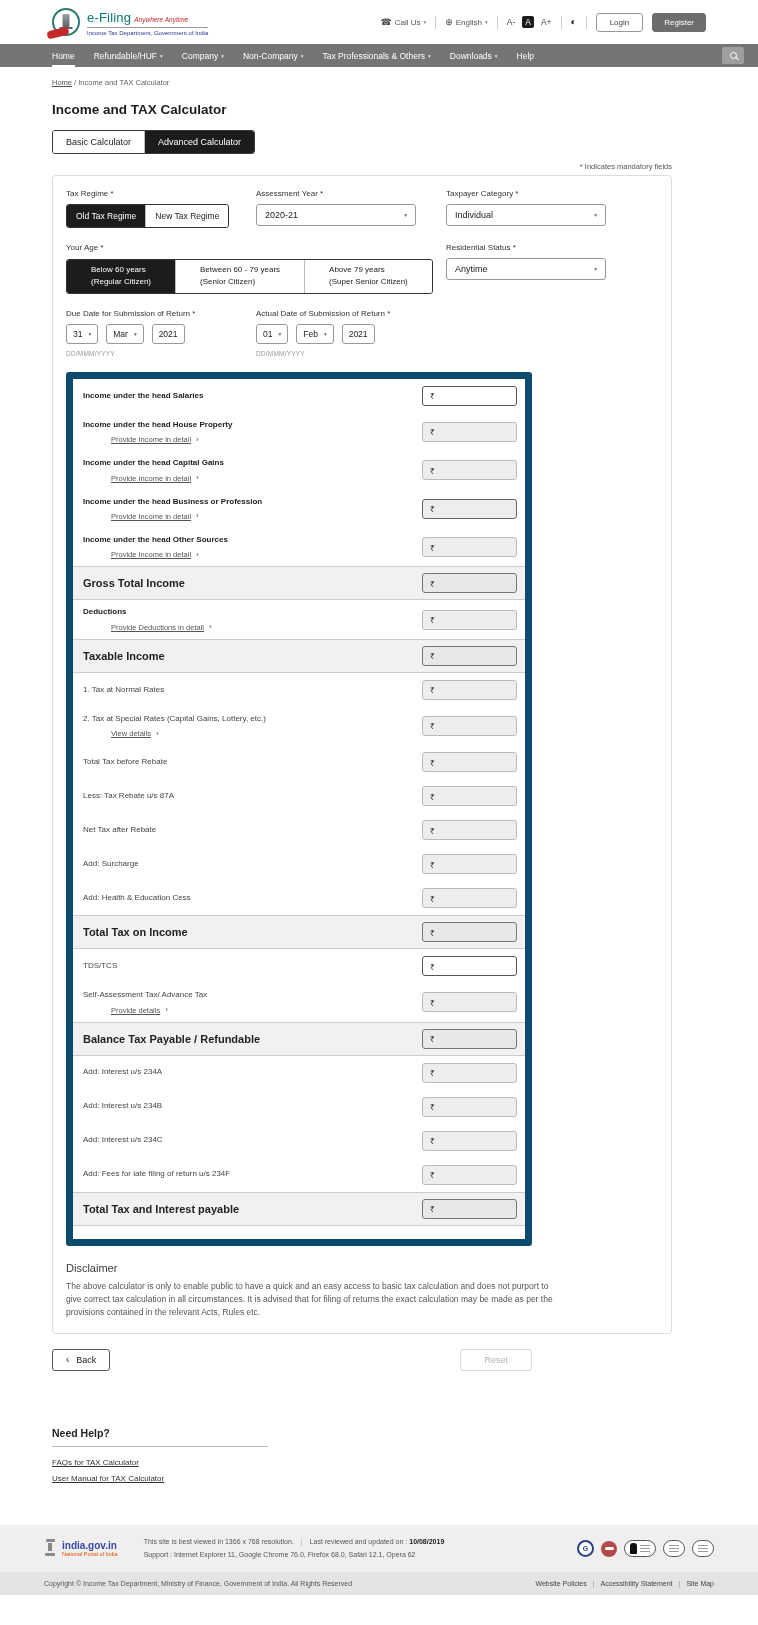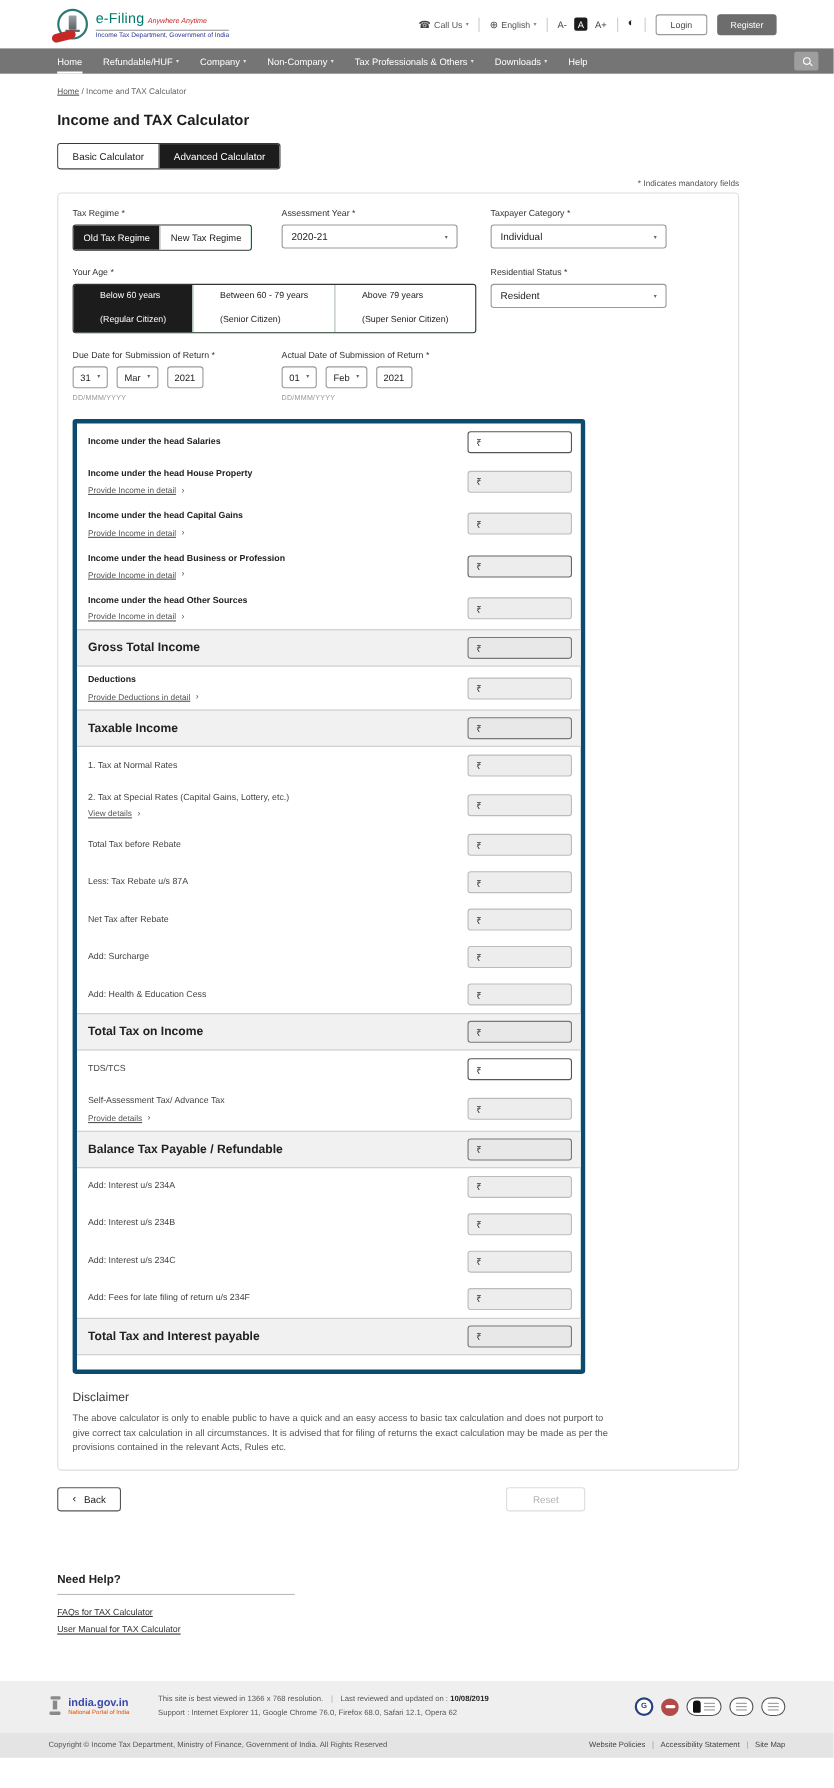--- a/index.html
+++ b/index.html
@@ -58,35 +58,35 @@
   .form-row { display: flex; margin-bottom: 15px; }
   .fcol-1 { width: 190px; flex: none; }
   .fcol-2 { width: 190px; flex: none; }
   .fcol-3 { width: 162px; flex: none; }
   .fcol-wide { width: 380px; flex: none; }
   .f-label { font-size: 8px; color: #333; margin-bottom: 6px; }
   .toggle { display: inline-flex; border: 1px solid #333; border-radius: 3px; overflow: hidden; background: #86efac; }
   .toggle-opt { padding: 6px 9px; font-size: 8.5px; background: #fff; color: #222; border-left: 1px solid #bbb; white-space: nowrap; cursor: default; }
   .toggle-opt:first-child { border-left: none; }
   .toggle-opt.active { background: #1c1c1c; color: #fff; }
-  .toggle-opt .opt-sub { margin-top: 12px; }
+  .toggle-opt .opt-sub { margin-top: 2px; }
   .toggle2 .toggle-opt { padding: 5px 24px; font-size: 8px; line-height: 1.3; }
   .select { width: 160px; height: 22px; border: 1px solid #999; border-radius: 3px; display: flex; align-items: center; justify-content: space-between; padding: 0 8px; font-size: 9px; color: #222; background: #fff; cursor: default; }
   .sel-caret { color: #666; font-size: 5.5px; }
   .date-group { display: flex; gap: 8px; }
   .date-box { height: 20px; border: 1px solid #999; border-radius: 3px; display: flex; align-items: center; padding: 0 6px; font-size: 8.5px; color: #222; gap: 6px; background: #fff; cursor: default; }
   .format-hint { font-size: 6.5px; color: #999; margin-top: 6px; letter-spacing: 0.2px; }
   .details-heading { font-size: 11px; font-weight: bold; color: #1a1a1a; margin: 16px 0 10px 0; }
   
-  .details-box { width: 466px; border: 4px solid #0c4a6e; border-radius: 3px; background: #fff; overflow: hidden; }
+  .details-box { width: 466px; border: 7px solid #0c4a6e; border-radius: 3px; background: #fff; overflow: hidden; }
   .field-row { display: flex; align-items: center; padding: 7px 8px 7px 10px; }
   .field-left { flex: 1; padding-right: 10px; }
   .f-row-label { font-size: 8px; color: #444; line-height: 1.3; }
   .f-row-label.bold { font-weight: bold; color: #222; }
-  .detail-link-row { margin-top: 5px; display: flex; align-items: center; gap: 5px; }
+  .detail-link-row { margin-top: 5px; display: flex; align-items: center; gap: 5px; margin-left: 28px; }
   .detail-link { font-size: 7.5px; color: #555; text-decoration: underline; cursor: default; }
   .link-chev { font-size: 8px; color: #555; line-height: 1; }
   .amount-box { width: 95px; height: 20px; border-radius: 3px; display: flex; align-items: center; padding: 0 7px; font-size: 8.5px; color: #333; flex: none; }
   .amount-white { background: #fff; border: 1px solid #555; }
   .amount-grey { background: #ededed; border: 1px solid #bbb; }
   .amount-grey-dark { background: #ededed; border: 1px solid #666; }
   .band-row { background: #f1f1f1; border-top: 1px solid #ccc; border-bottom: 1px solid #ccc; display: flex; align-items: center; padding: 6px 8px 6px 10px; }
   .band-label { flex: 1; font-size: 11px; font-weight: bold; color: #222; }
   .band-amount { background: #e8e8e8; border: 1px solid #777; }
   .spacer-row { height: 13px; }
@@ -264,21 +264,21 @@
             </div>
             <div class="toggle-opt">
               <div class="opt-main">Above 79 years</div>
               <div class="opt-sub">(Super Senior Citizen)</div>
             </div>
           </div>
       </div>
       <div class="fcol-3">
         <div class="f-label">Residential Status *</div>
         <div class="select">
-          <span>Resident</span>
+          <span>Anytime</span>
           <span class="sel-caret">▾</span>
         </div>
       </div>
     </div>
 
     <div class="form-row">
       <div class="fcol-1">
         <div class="f-label">Due Date for Submission of Return *</div>
         <div class="date-group">
           <div class="date-box">

